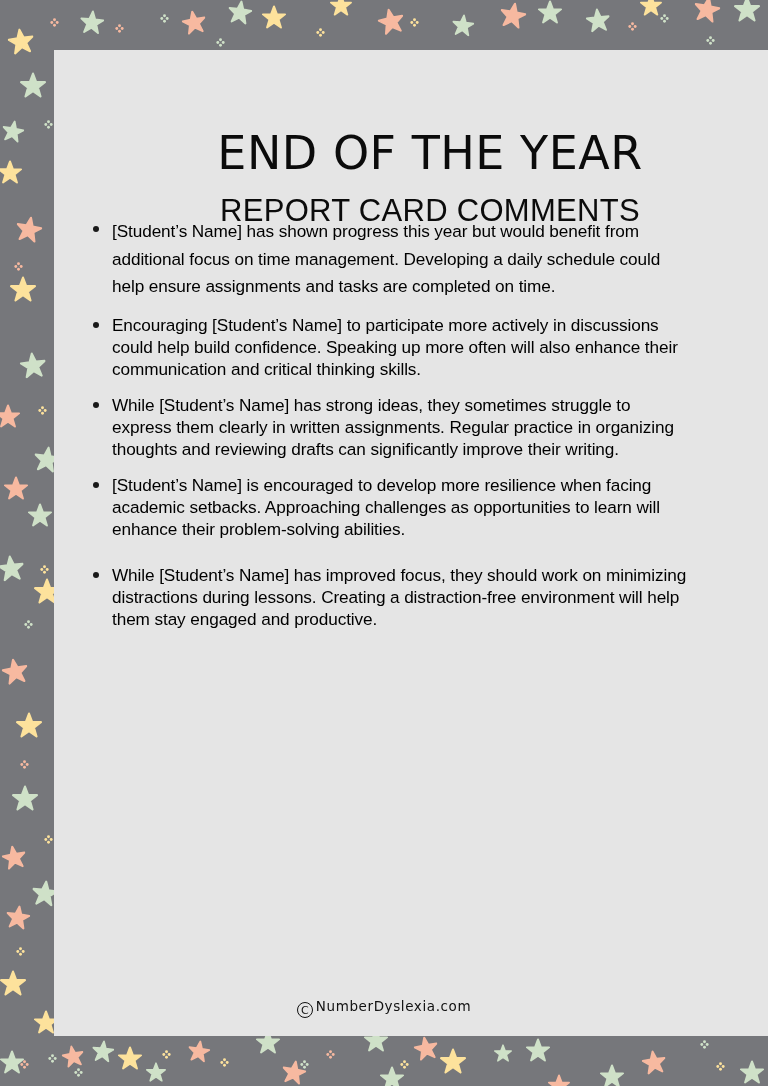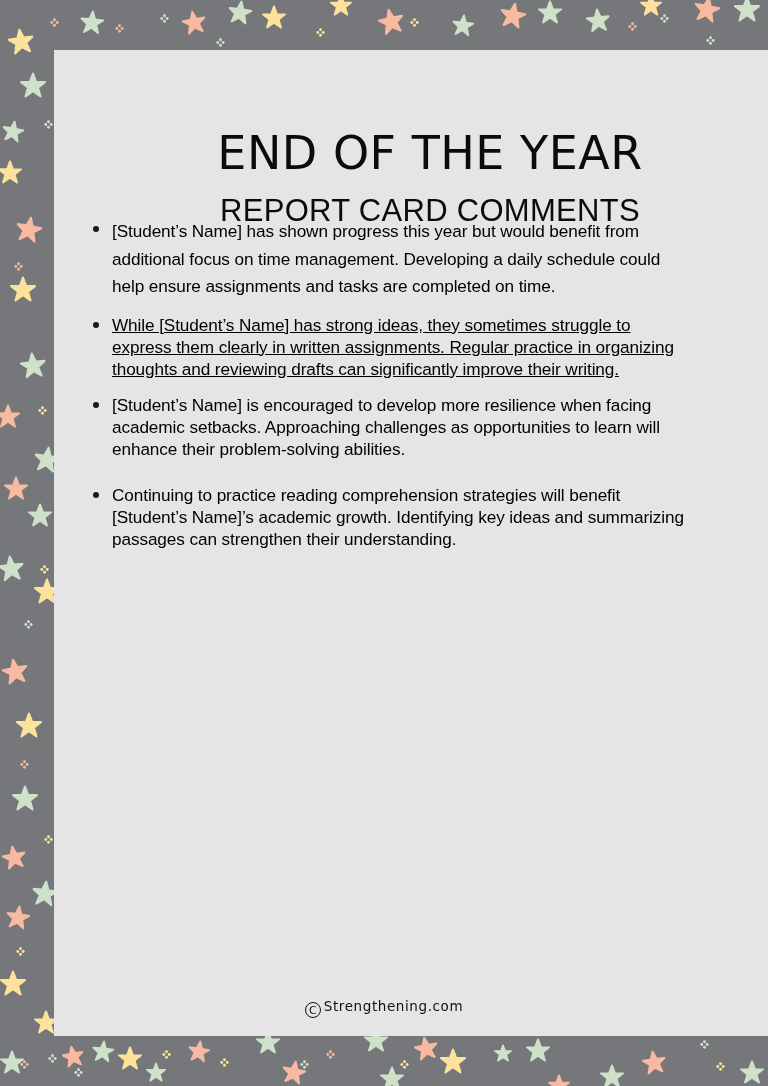--- a/index.html
+++ b/index.html
@@ -31,21 +31,21 @@
       font-family: "Liberation Sans", sans-serif; font-size: 17.2px; color: #000000;
       z-index: 3; letter-spacing: -0.1px;
     }
     .comment { position: relative; margin: 0; }
     .bullet {
       position: absolute; left: -19px; top: 8px; width: 6px; height: 6px;
       border-radius: 50%; background: #1a1a1a;
     }
     .c0 { line-height: 27.5px; margin-bottom: 13px; }
     .c1 { line-height: 22px; margin-bottom: 14px; }
-    .c2 { line-height: 22px; margin-bottom: 14px; text-decoration: underline; }
+    .c2 { line-height: 22px; margin-bottom: 14px; }
     .c3 { line-height: 22px; margin-bottom: 14px; }
     .c4 { line-height: 22px; margin-bottom: 14px; }
     .c5 { line-height: 22px; margin-bottom: 24px; }
     .c6 { line-height: 22px; margin-bottom: 14px; }
     .c7 { line-height: 22px; }
     .footer {
       position: absolute; left: 0; right: 0; top: 998px; text-align: center; z-index: 3;
       font-family: "DejaVu Sans", sans-serif; font-size: 13.5px; color: #111; letter-spacing: 0.6px;
     }
     .copy-icon {
@@ -577,20 +577,21 @@
     </svg>
   </div>
 
 <div class="panel">
   <div class="title-1">END OF THE YEAR</div>
   <div class="title-2">REPORT CARD COMMENTS</div>
 </div>
 
 <ul class="comments">
   <li class="comment c0"><span class="bullet"></span><span>[Student’s Name] has shown progress this year but would benefit from additional focus on time management. Developing a daily schedule could help ensure assignments and tasks are completed on time.</span></li>
+  <li class="comment c1"><span class="bullet"></span><span>Encouraging [Student’s Name] to participate more actively in discussions could help build confidence. Speaking up more often will also enhance their communication and critical thinking skills.</span></li>
   <li class="comment c2"><span class="bullet"></span><span>While [Student’s Name] has strong ideas, they sometimes struggle to express them clearly in written assignments. Regular practice in organizing thoughts and reviewing drafts can significantly improve their writing.</span></li>
   <li class="comment c5"><span class="bullet"></span><span>[Student’s Name] is encouraged to develop more resilience when facing academic setbacks. Approaching challenges as opportunities to learn will enhance their problem-solving abilities.</span></li>
-  <li class="comment c7"><span class="bullet"></span><span>Continuing to practice reading comprehension strategies will benefit [Student’s Name]’s academic growth. Identifying key ideas and summarizing passages can strengthen their understanding.</span></li>
+  <li class="comment c6"><span class="bullet"></span><span>While [Student’s Name] has improved focus, they should work on minimizing distractions during lessons. Creating a distraction-free environment will help them stay engaged and productive.</span></li>
 </ul>
 
 <div class="footer">
-  <span class="copy-icon">C</span><span>Strengthening.com</span>
+  <span class="copy-icon">C</span><span>NumberDyslexia.com</span>
 </div>
 
 </body></html>

